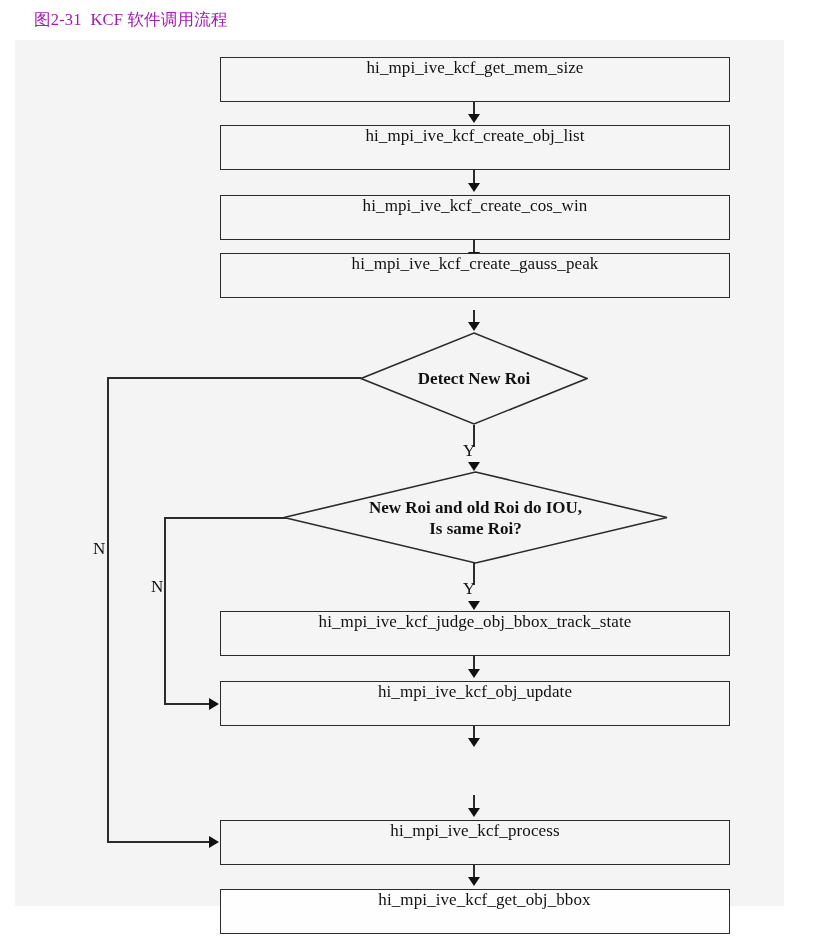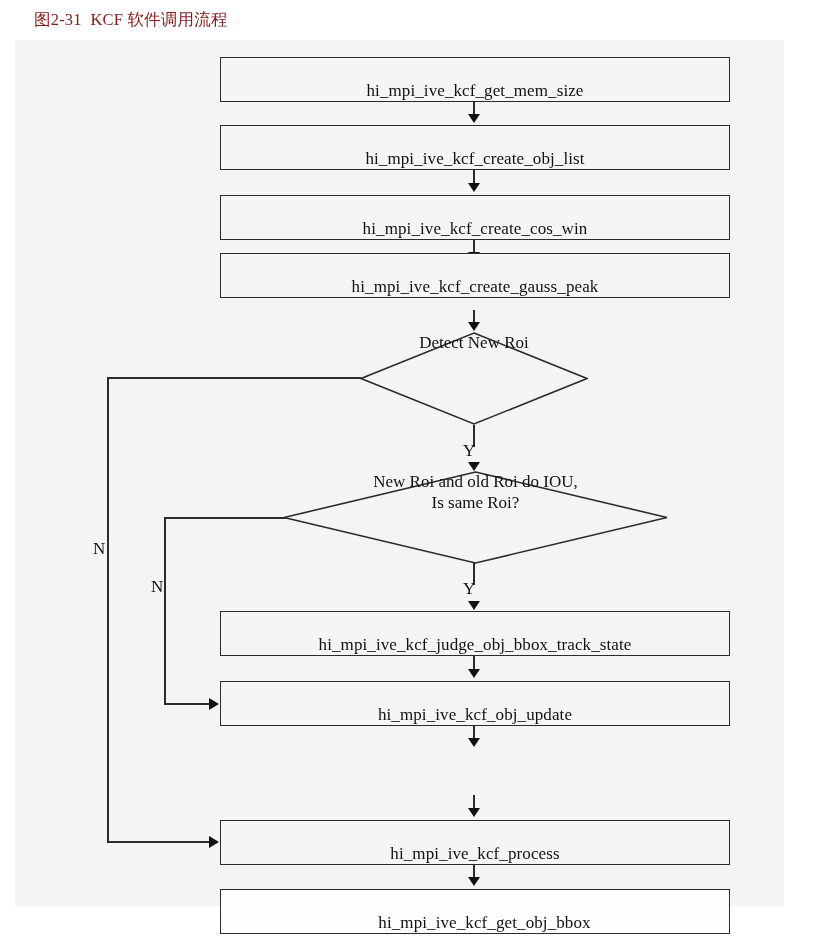--- a/index.html
+++ b/index.html
@@ -21,48 +21,49 @@
     top: 40px;
     width: 769px;
     height: 866px;
     background: #f4f4f4;
   }
   #caption {
     position: absolute;
     left: 34px;
     top: 8px;
     font-size: 16.5px;
-    color: #7f1d1d;
+    color: #a21caf;
     line-height: 24px;
     white-space: pre;
     letter-spacing: 0.2px;
   }
   .node-box {
     position: absolute;
     box-sizing: border-box;
     width: 510px;
     height: 45px;
     left: 220px;
     border: 1.6px solid #2b2b2b;
     background: #f5f5f5;
     display: flex;
-    align-items: flex-end;
+    align-items: flex-start;
     justify-content: center;
     font-size: 17px;
     color: #111111;
     letter-spacing: 0.1px;
   }
   .node-box.on-white {
     background: #fefefe;
   }
   .diamond-wrap {
     position: absolute;
     display: flex;
-    align-items: flex-start;
+    align-items: center;
     justify-content: center;
+    font-weight: bold;
   }
   .diamond-shape {
     position: absolute;
     left: 0;
     top: 0;
     width: 100%;
     height: 100%;
   }
   .diamond-label {
     position: relative;

